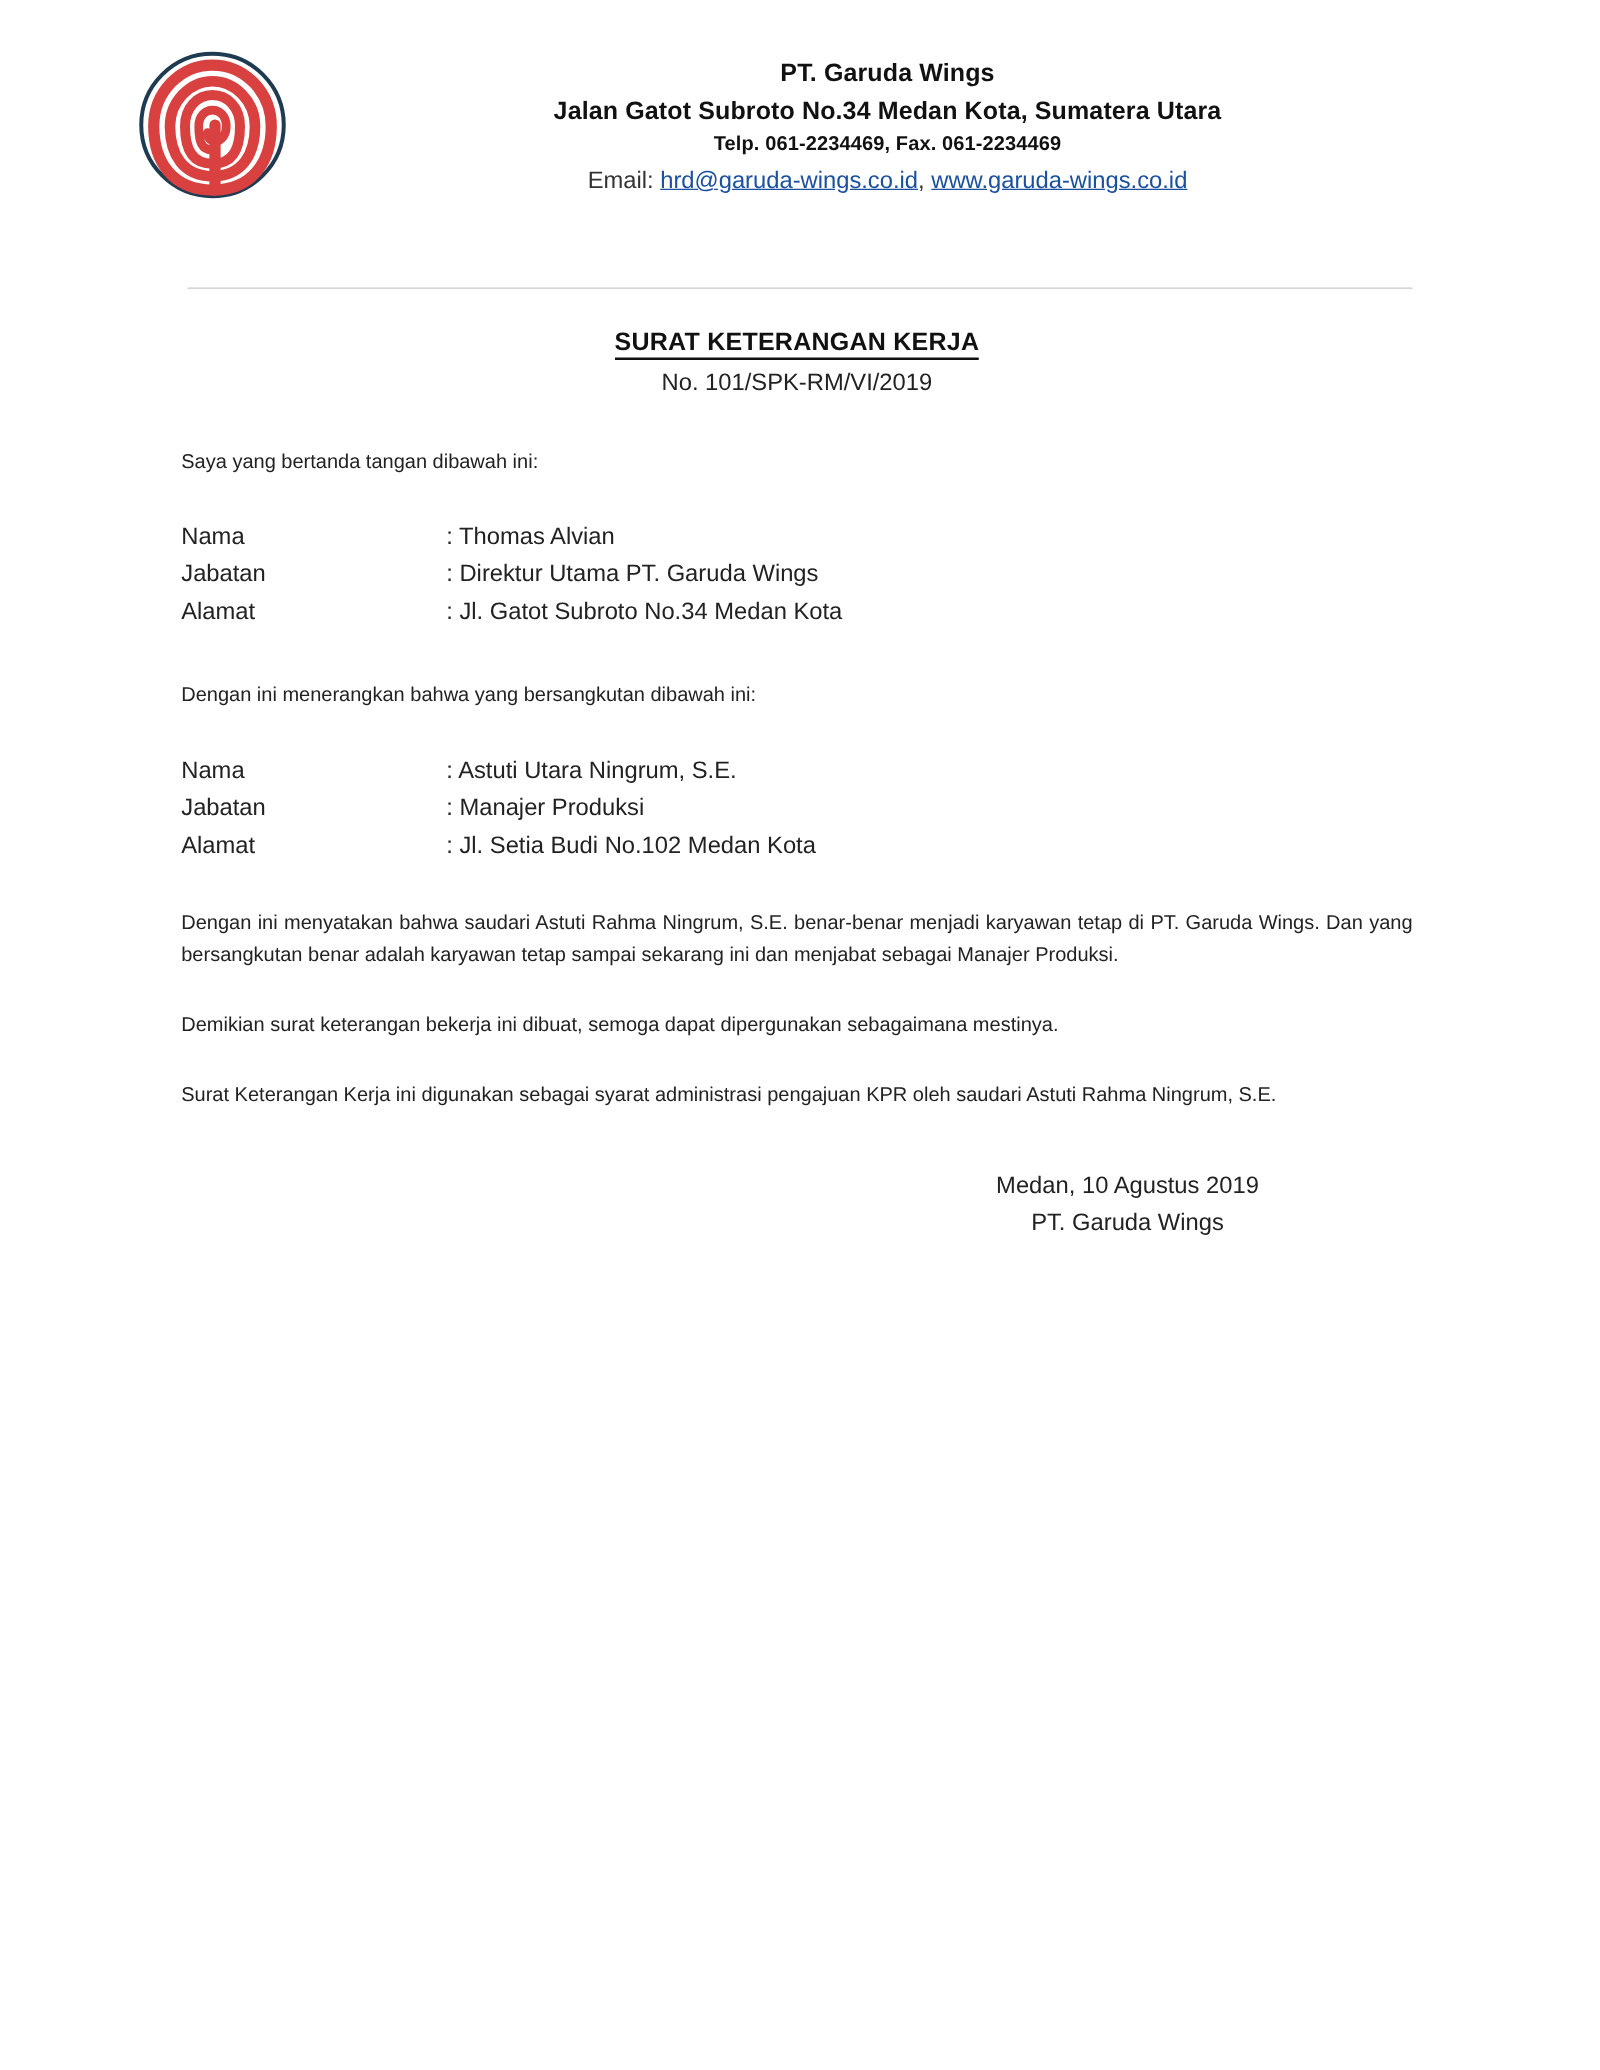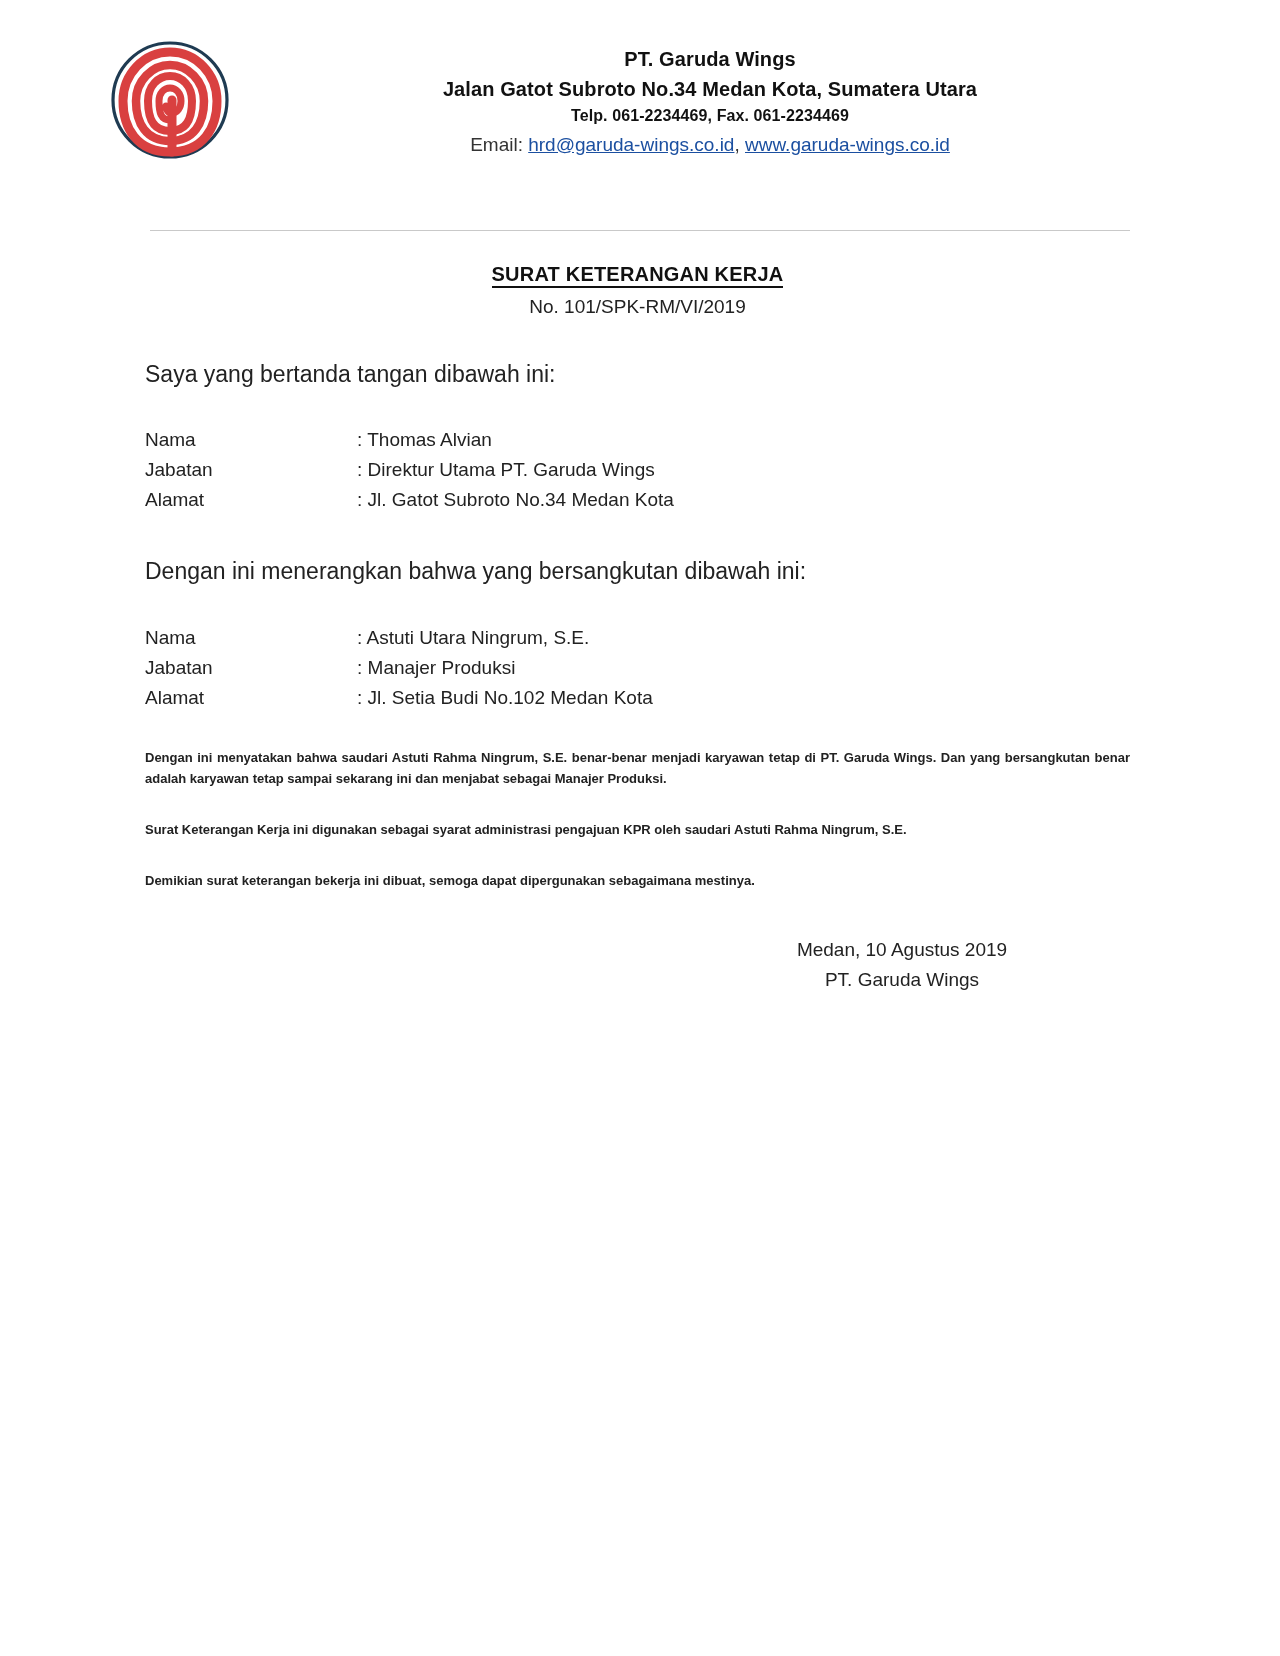--- a/index.html
+++ b/index.html
@@ -106,21 +106,21 @@
   }
   .doc-number {
     text-align: center;
     margin-top: 10px;
     font-size: 19px;
     color: #222222;
   }
 
   .intro {
     margin-top: 40px;
-    font-size: 23px;
+    font-size: 16px;
     color: #222222;
     line-height: 1.45;
   }
 
   .detail-table {
     margin-top: 34px;
     border-collapse: collapse;
   }
   .detail-table tr td {
     font-size: 19px;
@@ -131,26 +131,25 @@
     white-space: nowrap;
   }
   .detail-table td.label {
     width: 212px;
   }
   .detail-table td.value {
     padding-left: 0;
   }
 
   .para {
-    font-size: 13px;
+    font-size: 16px;
     color: #222222;
     line-height: 1.62;
     text-align: justify;
     margin-top: 34px;
-    font-weight: bold;
   }
   .para.tight {
     margin-top: 30px;
   }
 
   
   .signature {
     margin-top: 44px;
     text-align: center;
     margin-left: auto;
@@ -247,22 +246,22 @@
           <td class="value">: Manajer Produksi</td>
         </tr>
         <tr>
           <td class="label">Alamat</td>
           <td class="value">: Jl. Setia Budi No.102 Medan Kota</td>
         </tr>
       </tbody>
     </table>
 
     <p class="para">Dengan ini menyatakan bahwa saudari Astuti Rahma Ningrum, S.E. benar-benar menjadi karyawan tetap di PT. Garuda Wings. Dan yang bersangkutan benar adalah karyawan tetap sampai sekarang ini dan menjabat sebagai Manajer Produksi.</p>
+    <p class="para tight">Demikian surat keterangan bekerja ini dibuat, semoga dapat dipergunakan sebagaimana mestinya.</p>
     <p class="para tight">Surat Keterangan Kerja ini digunakan sebagai syarat administrasi pengajuan KPR oleh saudari Astuti Rahma Ningrum, S.E.</p>
-    <p class="para tight">Demikian surat keterangan bekerja ini dibuat, semoga dapat dipergunakan sebagaimana mestinya.</p>
 
     <div class="signature">
       <div>Medan, 10 Agustus 2019</div>
       <div>PT. Garuda Wings</div>
     </div>
 
 
   </div>
 </div>
 

